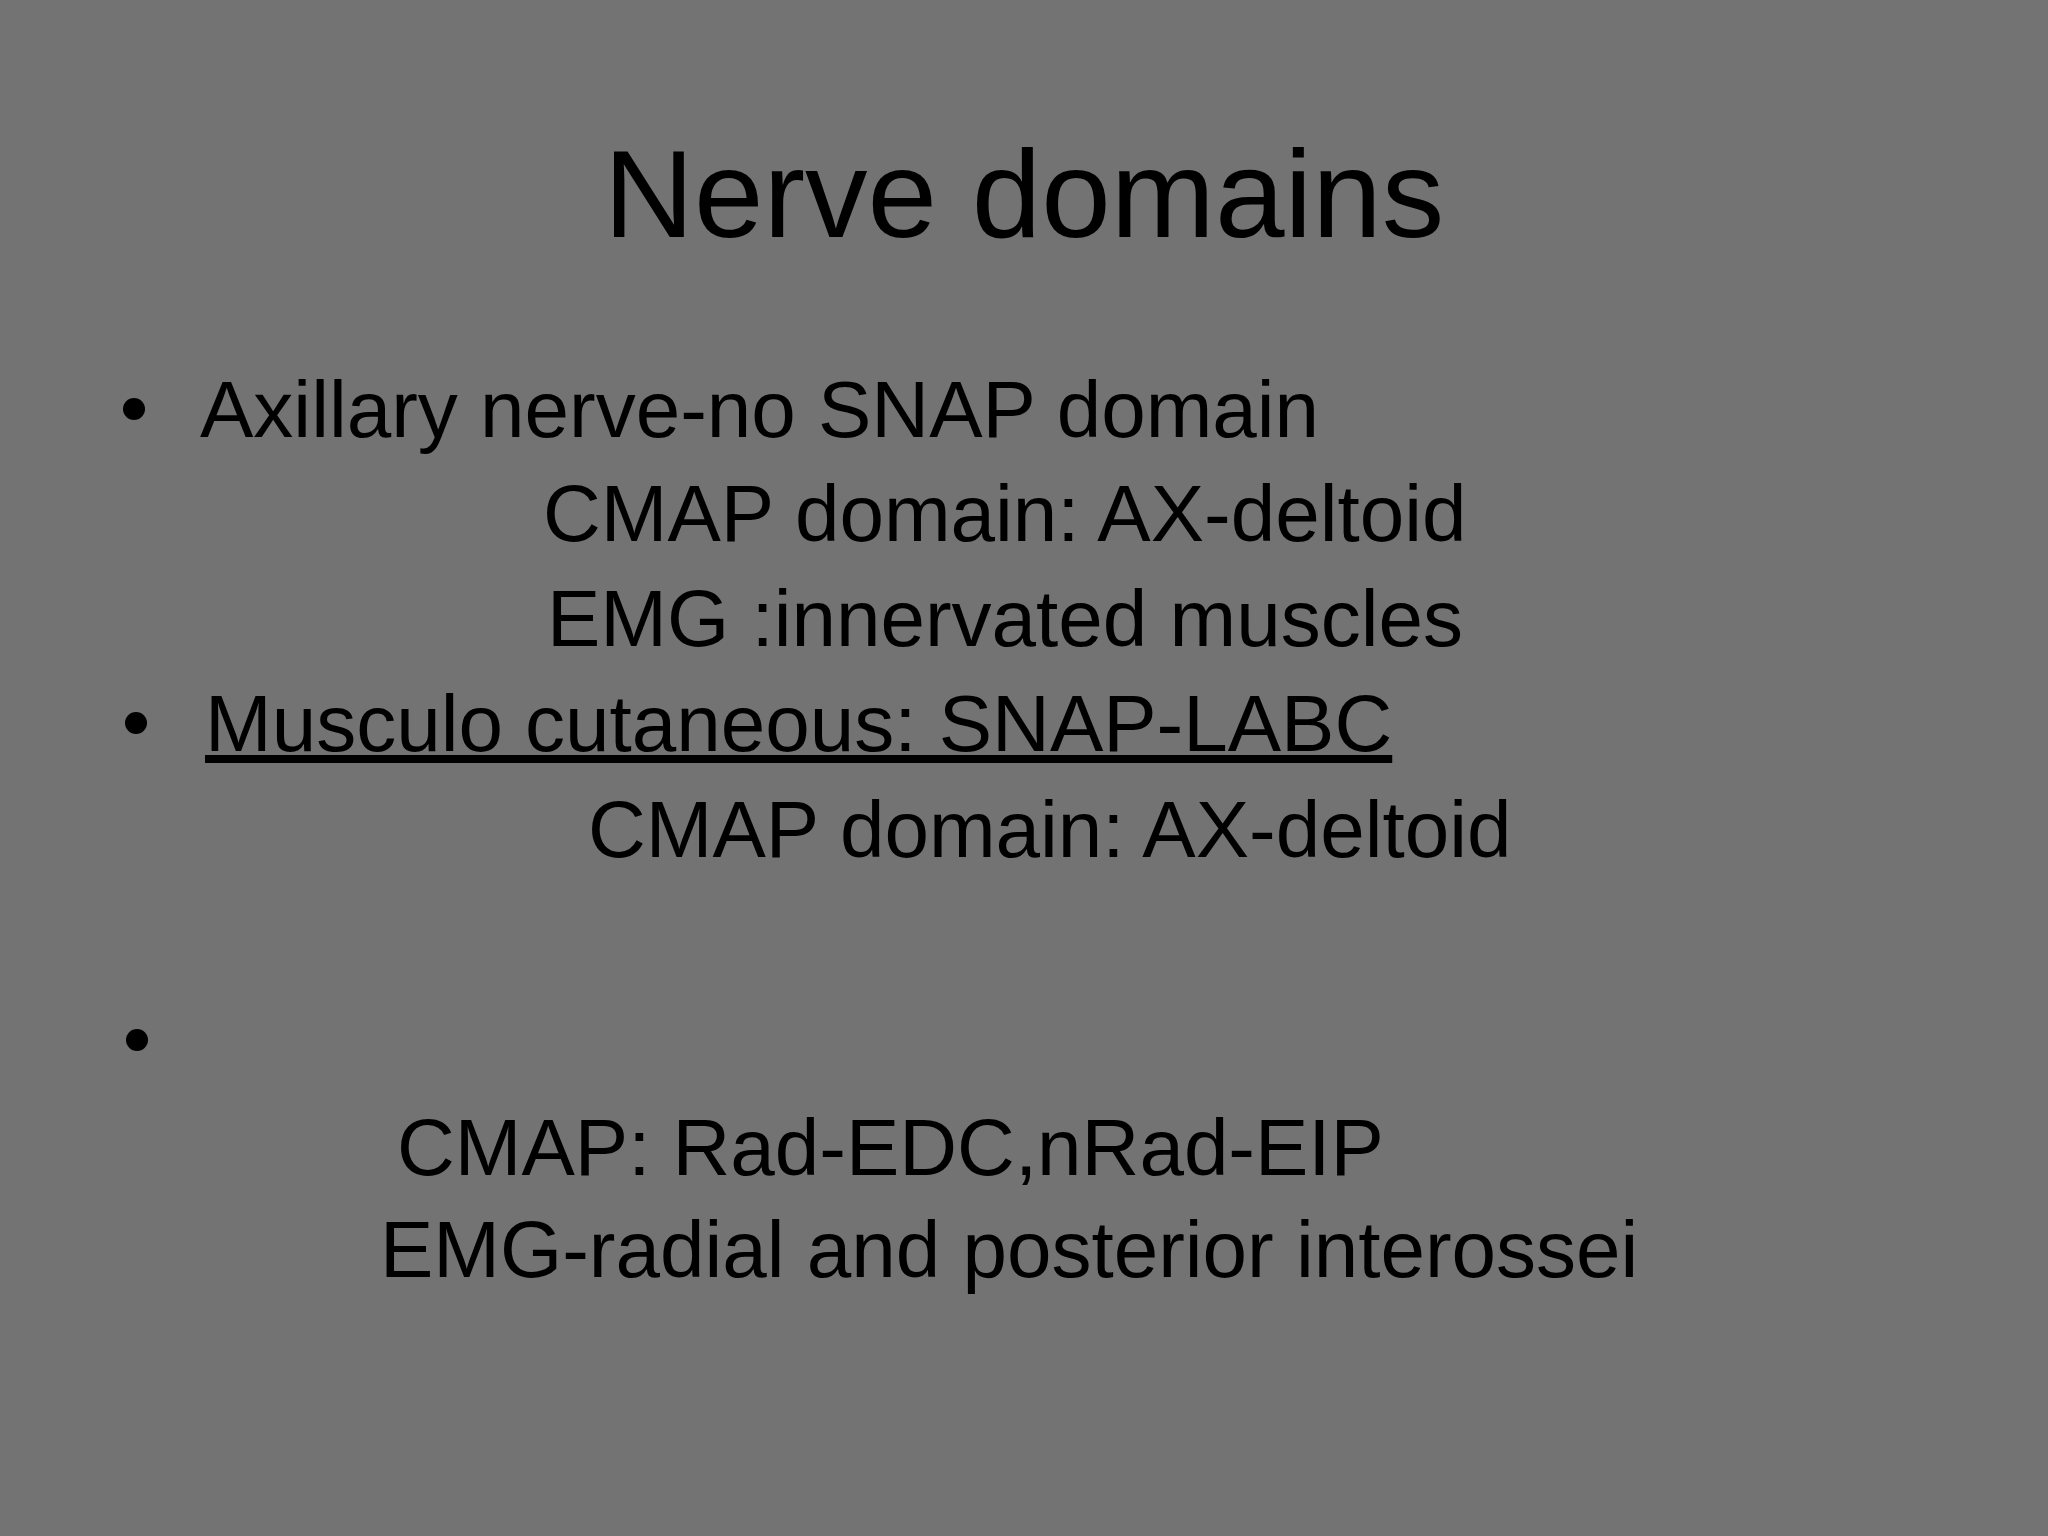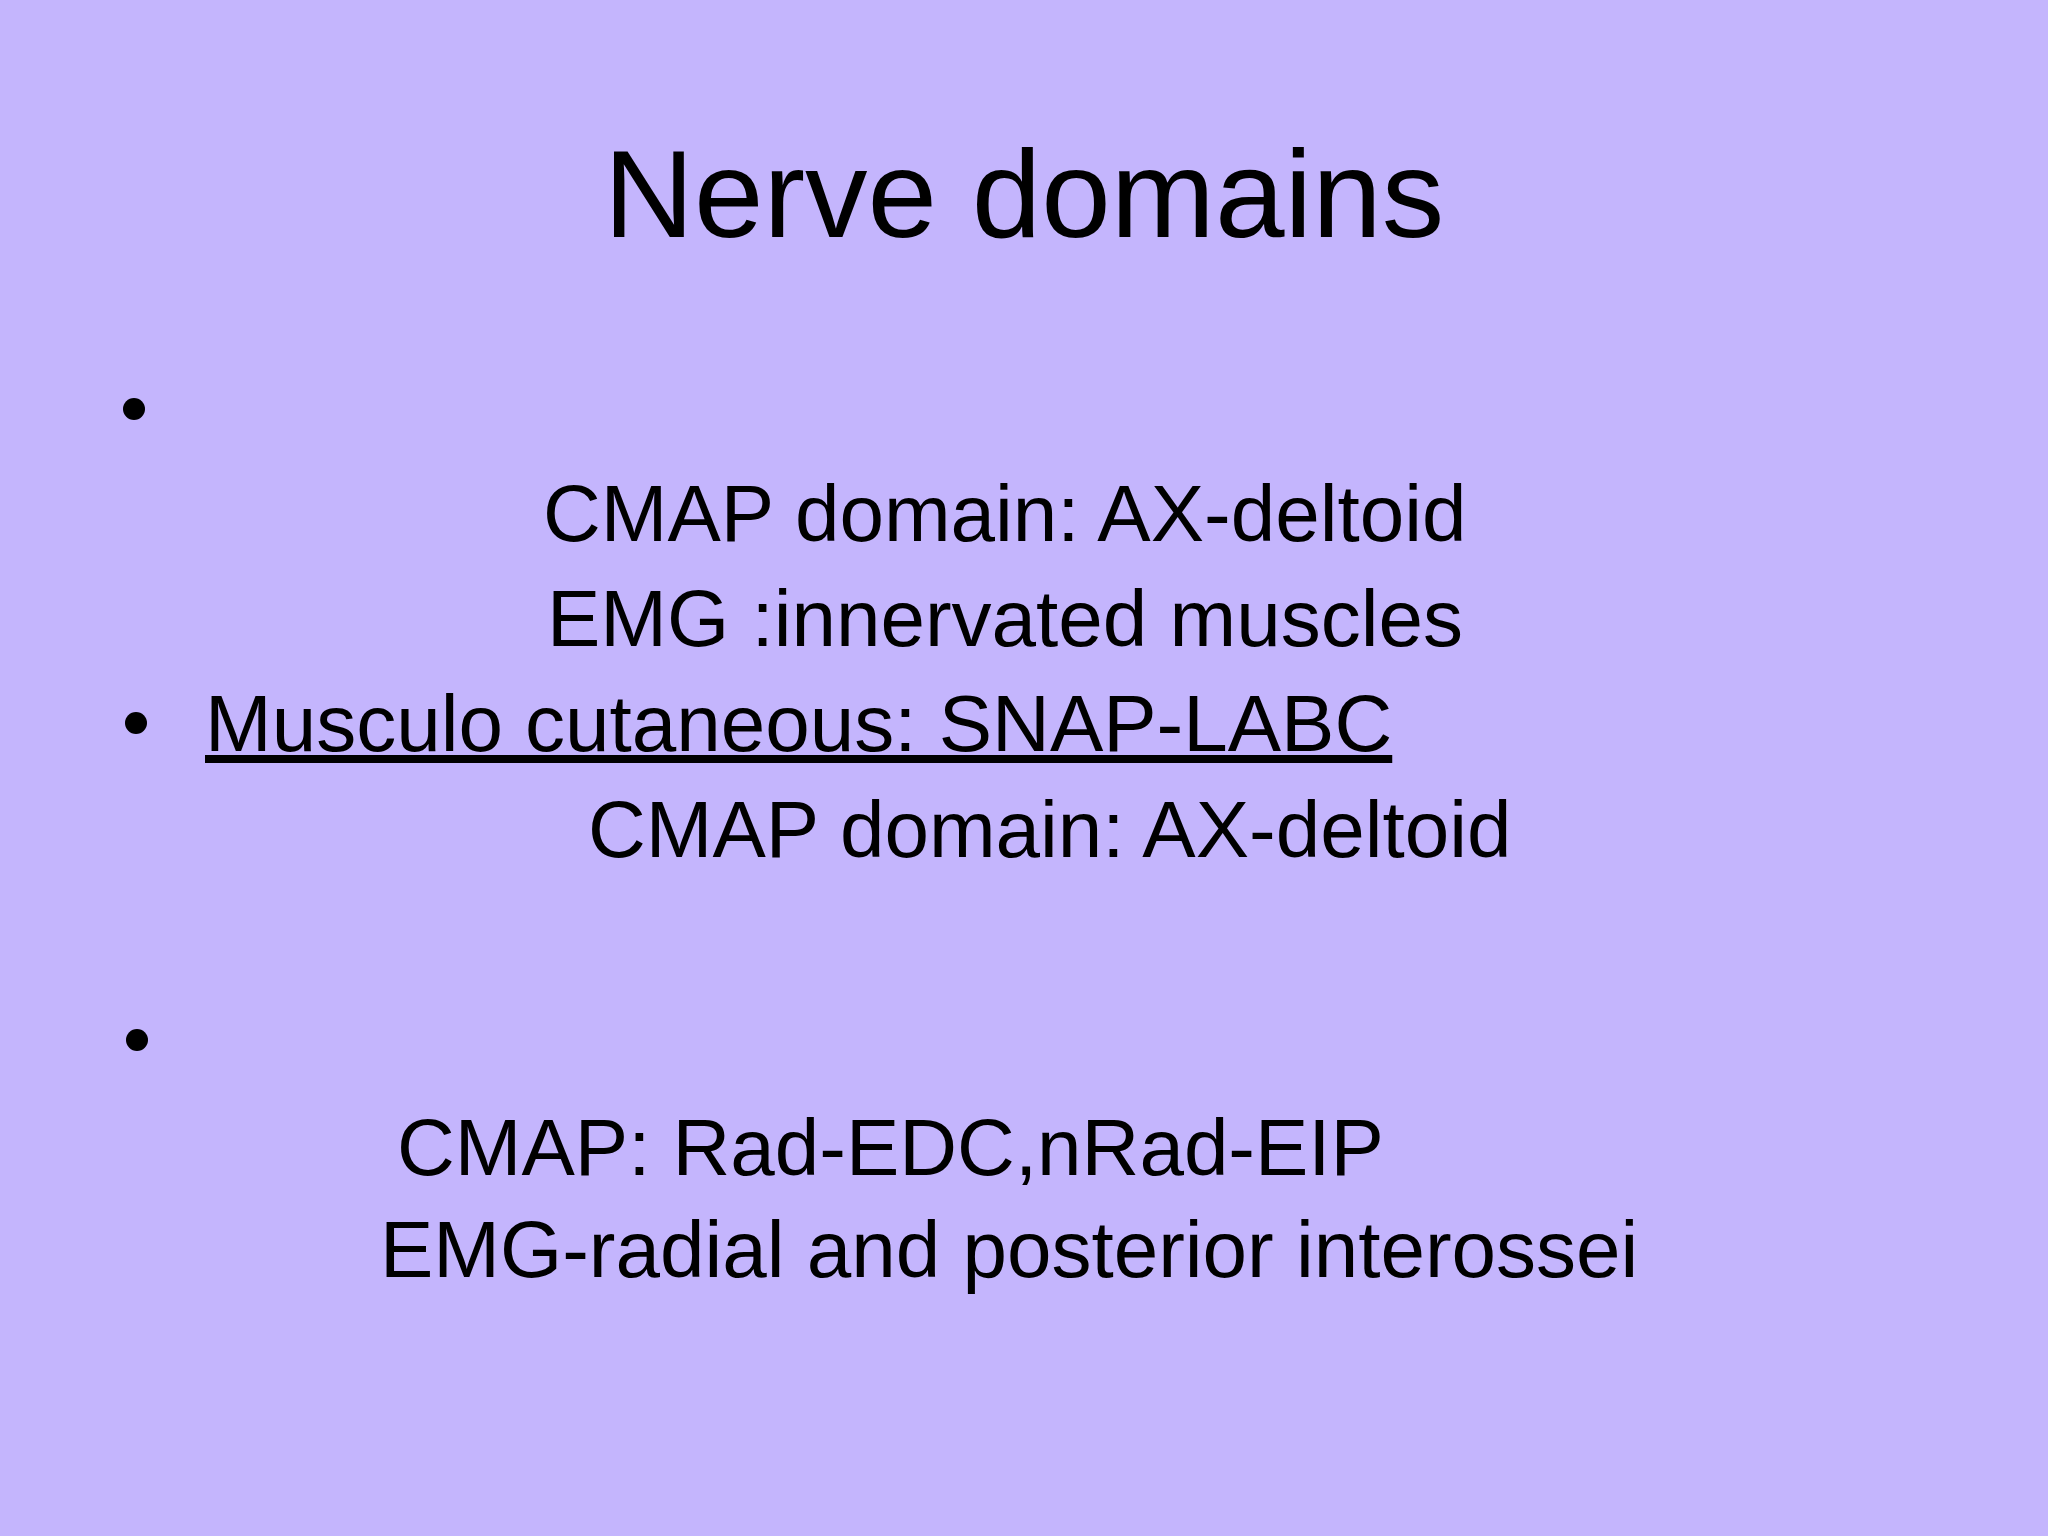--- a/index.html
+++ b/index.html
@@ -49,25 +49,26 @@
   .l7 { left: 208px; top: 1000px; }
   .l8 { left: 397px; top: 1108px; text-align: center; }
   .l9 { left: 380px; top: 1210px; }
   .d1 { left: 123px; top: 398px; }
   .d2 { left: 125px; top: 712px; }
   .d3 { left: 126px; top: 1029px; }
 </style>
 </head>
 <body>
 
-<div class="slide" style="background: #c4b5fd; color: rgb(0, 0, 0);">
+<div class="slide" style="background: #737373; color: rgb(0, 0, 0);">
 
   <div class="slide-title">Nerve domains</div>
 
   <span class="bullet-dot d1" style="background: rgb(0, 0, 0);"></span>
+  <div class="body-line l1">Axillary nerve-no SNAP domain</div>
   <div class="body-line l2">CMAP domain: AX-deltoid</div>
   <div class="body-line l3">EMG :innervated muscles</div>
 
   <span class="bullet-dot d2" style="background: rgb(0, 0, 0);"></span>
   <div class="body-line l4">Musculo cutaneous: SNAP-LABC</div>
   <div class="body-line l5">CMAP domain: AX-deltoid</div>
 
   <span class="bullet-dot d3" style="background: rgb(0, 0, 0);"></span>
   <div class="body-line l8">CMAP: Rad-EDC,nRad-EIP</div>
   <div class="body-line l9">EMG-radial and posterior interossei</div>

